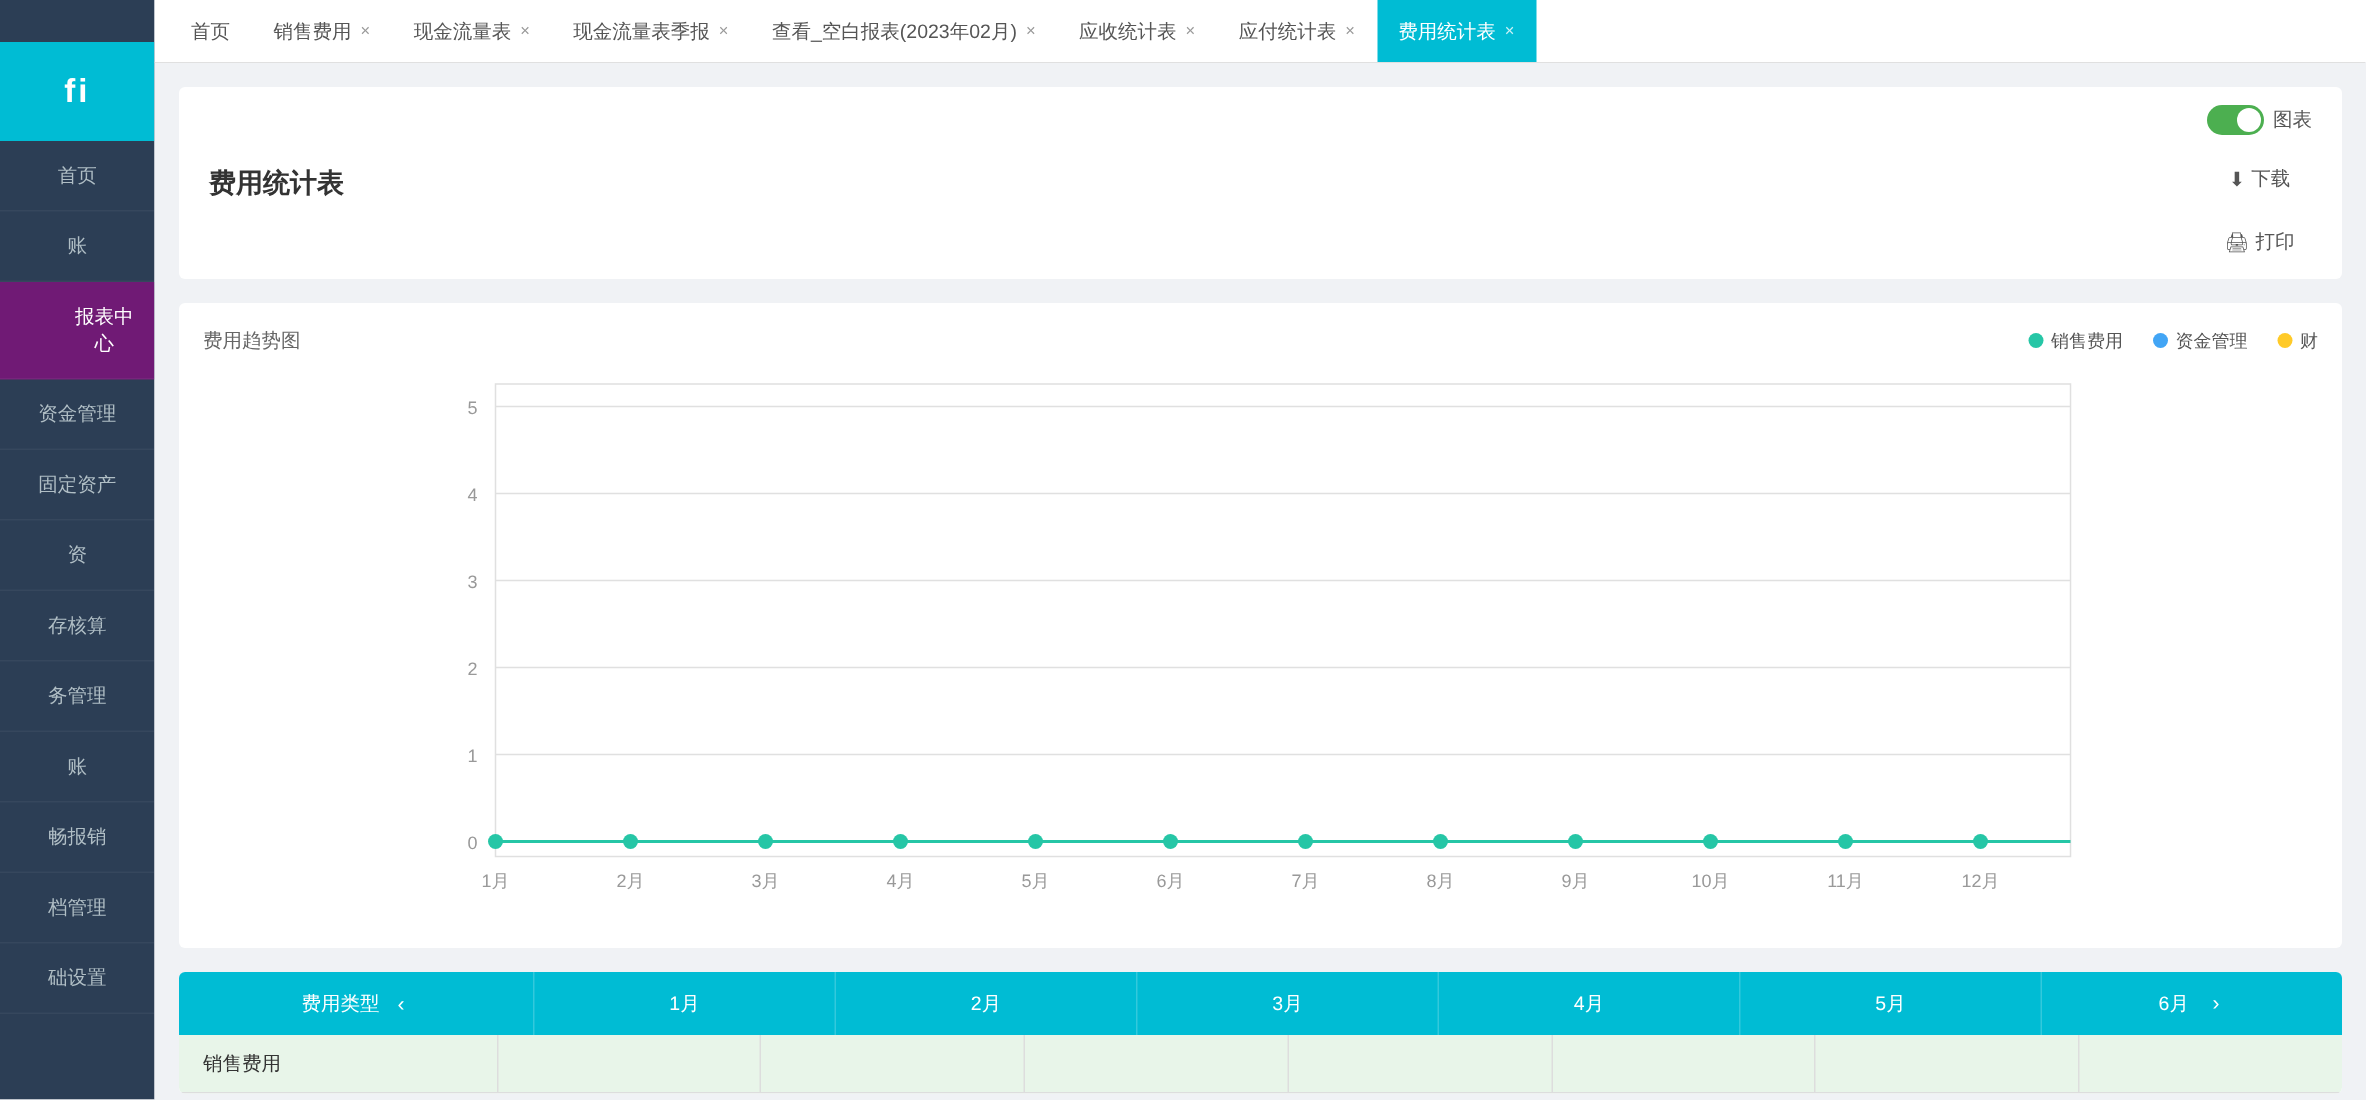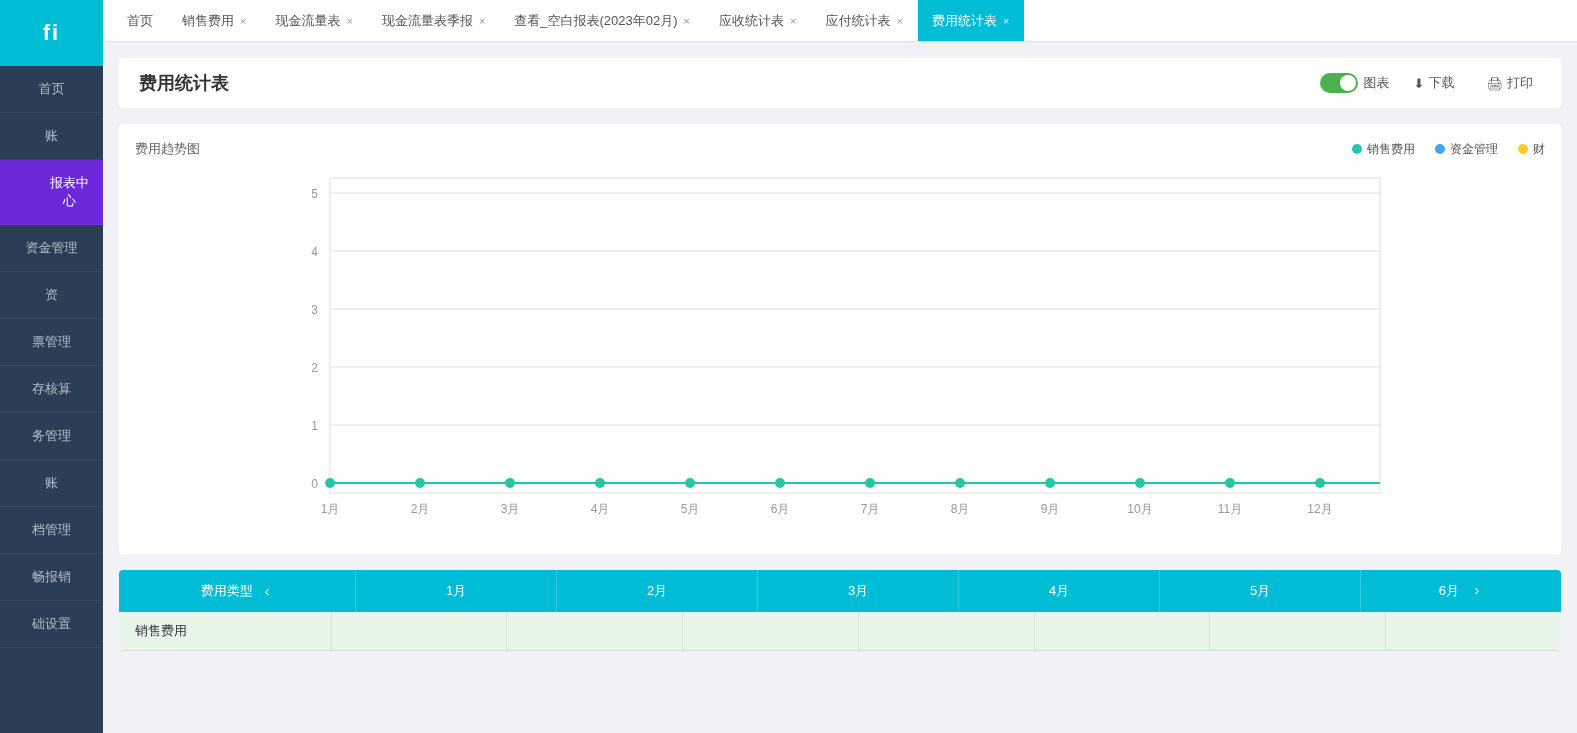--- a/index.html
+++ b/index.html
@@ -19,30 +19,31 @@
     .sidebar-logo {
       background: #00bcd4;
       height: 66px;
       display: flex;
       align-items: center;
       justify-content: center;
       font-size: 22px;
       font-weight: bold;
       color: white;
       letter-spacing: 2px;
+      margin-top: 28px;
     }
     .sidebar-item {
       padding: 14px 10px;
       text-align: center;
       cursor: pointer;
       font-size: 13px;
       color: #b0bec5;
       border-bottom: 1px solid rgba(255,255,255,0.05);
     }
-    .sidebar-item.active { background: #6d28d9; color: white; padding-left: 46px; }
+    .sidebar-item.active { background: #701a75; color: white; padding-left: 46px; }
 
     
     .main {
       flex: 1;
       display: flex;
       flex-direction: column;
       overflow: hidden;
       background: #f0f2f5;
     }
 
@@ -101,20 +102,21 @@
     }
     .page-title {
       font-size: 18px;
       font-weight: bold;
       color: #333;
     }
     .header-actions {
       display: flex;
       align-items: center;
       gap: 16px;
+      flex-direction: column;
     }
     .toggle-label {
       display: flex;
       align-items: center;
       gap: 6px;
       color: #555;
       font-size: 13px;
     }
     .toggle-switch {
       width: 38px;
@@ -238,27 +240,27 @@
   </style>
 </head>
 <body>
 
 <div class="sidebar">
   <div class="sidebar-logo">fi</div>
   <div class="sidebar-item">首页</div>
   <div class="sidebar-item">账</div>
   <div class="sidebar-item active">报表中心</div>
   <div class="sidebar-item">资金管理</div>
+  <div class="sidebar-item">固定资产</div>
   <div class="sidebar-item">资</div>
-  <div class="sidebar-item">票管理</div>
   <div class="sidebar-item">存核算</div>
   <div class="sidebar-item">务管理</div>
   <div class="sidebar-item">账</div>
+  <div class="sidebar-item">畅报销</div>
   <div class="sidebar-item">档管理</div>
-  <div class="sidebar-item">畅报销</div>
   <div class="sidebar-item">础设置</div>
 </div>
 
 <div class="main">
 
   <div class="tab-bar">
     <div class="tab-item">
       <span>首页</span>
     </div>
     <div class="tab-item">

